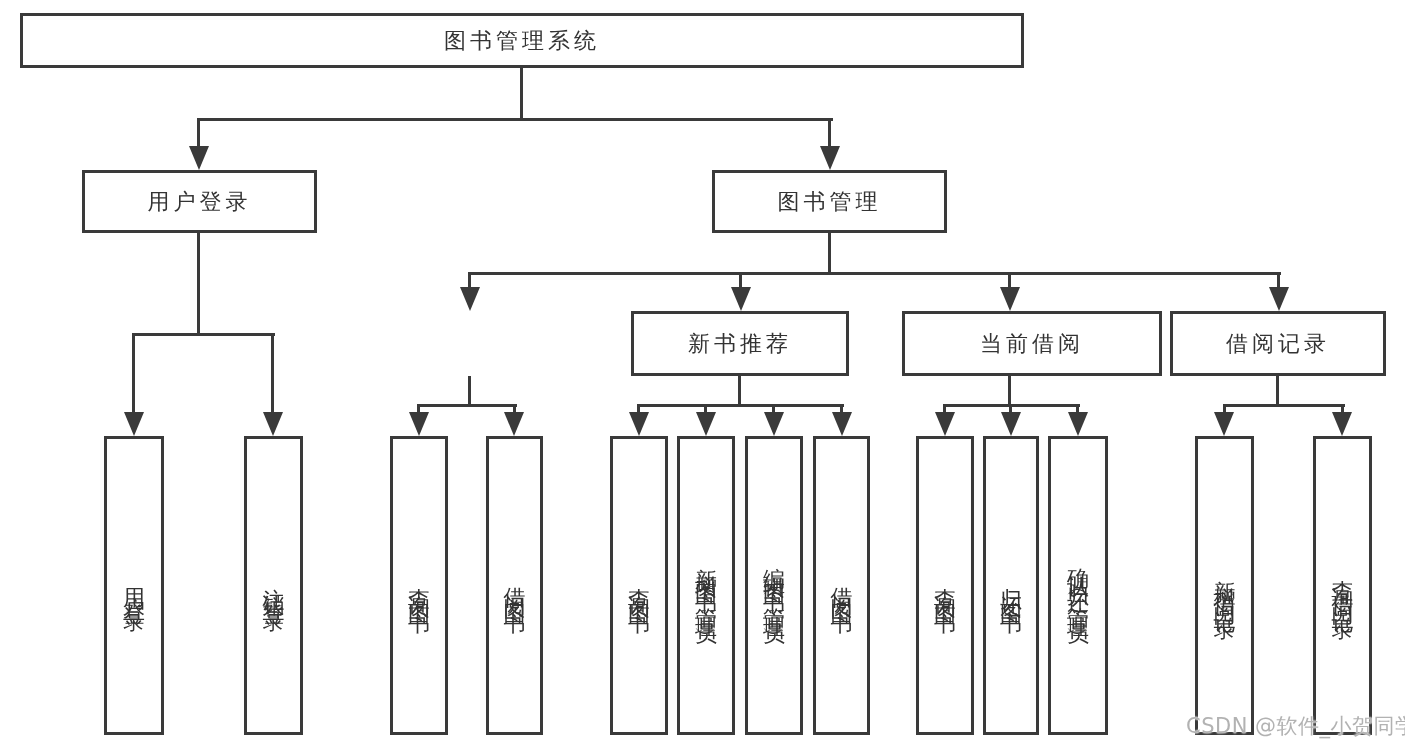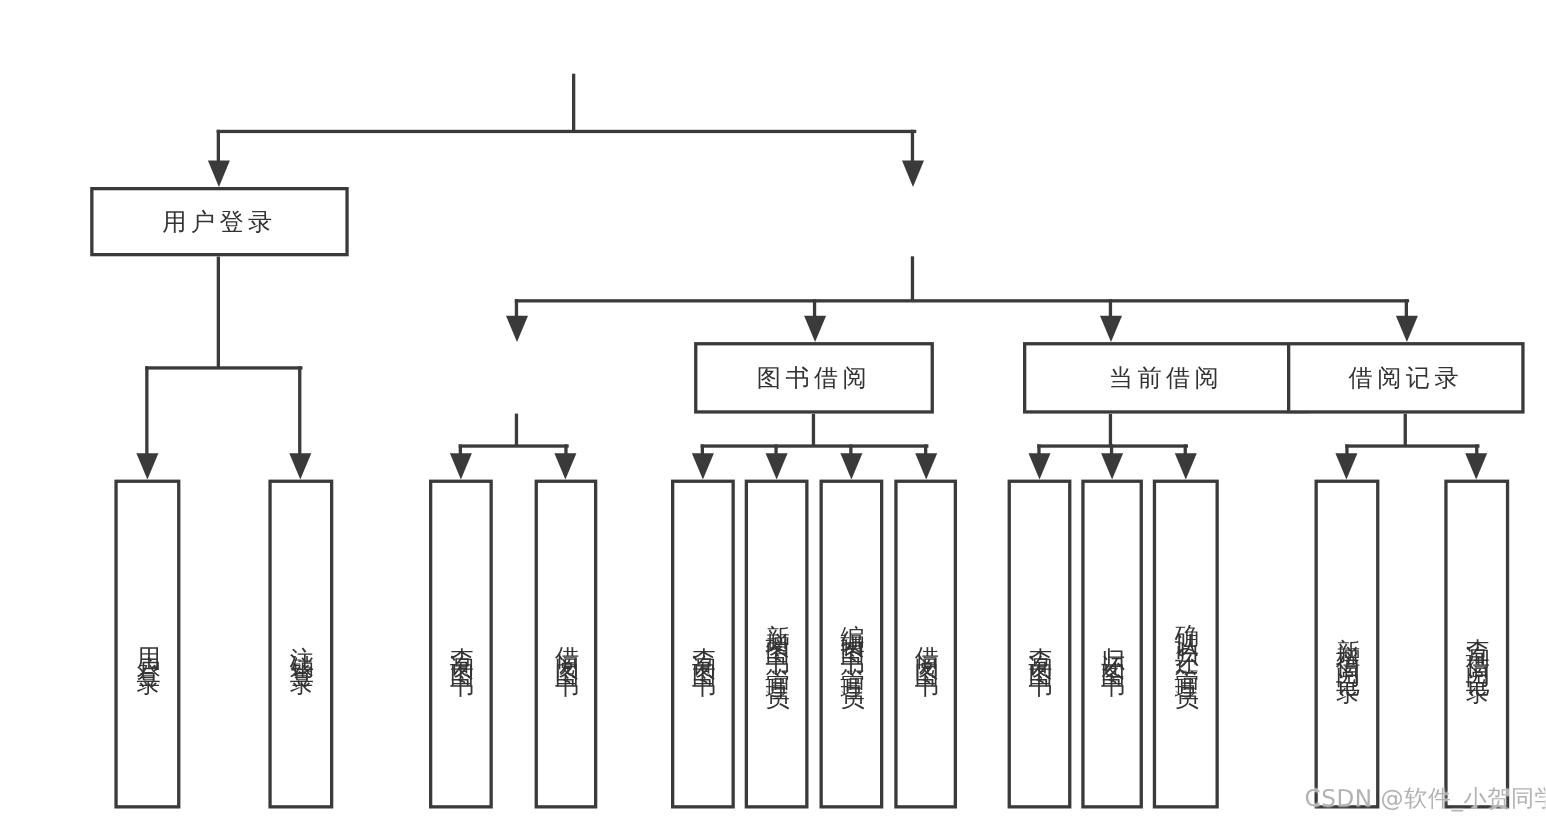--- a/index.html
+++ b/index.html
@@ -17,21 +17,21 @@
   .hline{height:3px;} .vline{width:3px;}
   .arrow{position:absolute;width:0;height:0;z-index:1;
          border-left:10px solid transparent;border-right:10px solid transparent;
          border-top:24px solid #3a3a3a;}
   
   #n-root{left:20px;top:13px;width:1004px;height:55px;}
   #n-user{left:82px;top:170px;width:235px;height:63px;}
   #n-mgmt{left:712px;top:170px;width:235px;height:63px;}
   #n-l3-0{left:362px;top:311px;width:216px;height:65px;}
   #n-l3-1{left:631px;top:311px;width:218px;height:65px;}
-  #n-l3-2{left:902px;top:311px;width:260px;height:65px;margin-left:28px;}
+  #n-l3-2{left:902px;top:311px;width:260px;height:65px;}
   #n-l3-3{left:1170px;top:311px;width:216px;height:65px;}
   #lf-0{left:104px;width:60px;} #lf-1{left:244px;width:59px;}
   #lf-2{left:390px;width:58px;} #lf-3{left:486px;width:57px;}
   #lf-4{left:610px;width:58px;} #lf-5{left:677px;width:58px;}
   #lf-6{left:745px;width:58px;} #lf-7{left:813px;width:57px;}
   #lf-8{left:916px;width:58px;} #lf-9{left:983px;width:56px;}
   #lf-10{left:1048px;width:60px;} #lf-11{left:1195px;width:59px;}
   #lf-12{left:1313px;width:59px;}
   
   #r-v{left:520px;top:67px;height:53px;}
@@ -73,30 +73,36 @@
   
   .watermark{position:absolute;left:1186px;top:712px;z-index:5;color:#b2b2b2;
              font-size:21px;letter-spacing:0.5px;white-space:nowrap;
              text-shadow:0 0 2px #fff,0 0 2px #fff;}
 </style>
 </head>
 <body>
 
 <div class="canvas">
 
+  <div class="node" id="n-root">
+    <span>图书管理系统</span>
+  </div>
 
   <div class="vline" id="r-v"></div>
   <div class="hline" id="r-h"></div>
   <div class="vline" id="r-d0v"></div>
   <div class="arrow" id="r-d0a"></div>
   <div class="vline" id="r-d1v"></div>
   <div class="arrow" id="r-d1a"></div>
 
   <div class="node" id="n-user">
     <span>用户登录</span>
+  </div>
+  <div class="node" id="n-mgmt">
+    <span>图书管理</span>
   </div>
 
   <div class="vline" id="u-v"></div>
   <div class="hline" id="u-h"></div>
   <div class="vline" id="u-d0v"></div>
   <div class="arrow" id="u-d0a"></div>
   <div class="vline" id="u-d1v"></div>
   <div class="arrow" id="u-d1a"></div>
 
   <div class="vline" id="m-v"></div>
@@ -104,21 +110,21 @@
   <div class="vline" id="m-d0v"></div>
   <div class="arrow" id="m-d0a"></div>
   <div class="vline" id="m-d1v"></div>
   <div class="arrow" id="m-d1a"></div>
   <div class="vline" id="m-d2v"></div>
   <div class="arrow" id="m-d2a"></div>
   <div class="vline" id="m-d3v"></div>
   <div class="arrow" id="m-d3a"></div>
 
   <div class="node" id="n-l3-1">
-    <span>图书借阅</span>
+    <span>新书推荐</span>
   </div>
   <div class="node" id="n-l3-2">
     <span>当前借阅</span>
   </div>
   <div class="node" id="n-l3-3">
     <span>借阅记录</span>
   </div>
 
   <div class="vline" id="g0-v"></div>
   <div class="hline" id="g0-h"></div>

